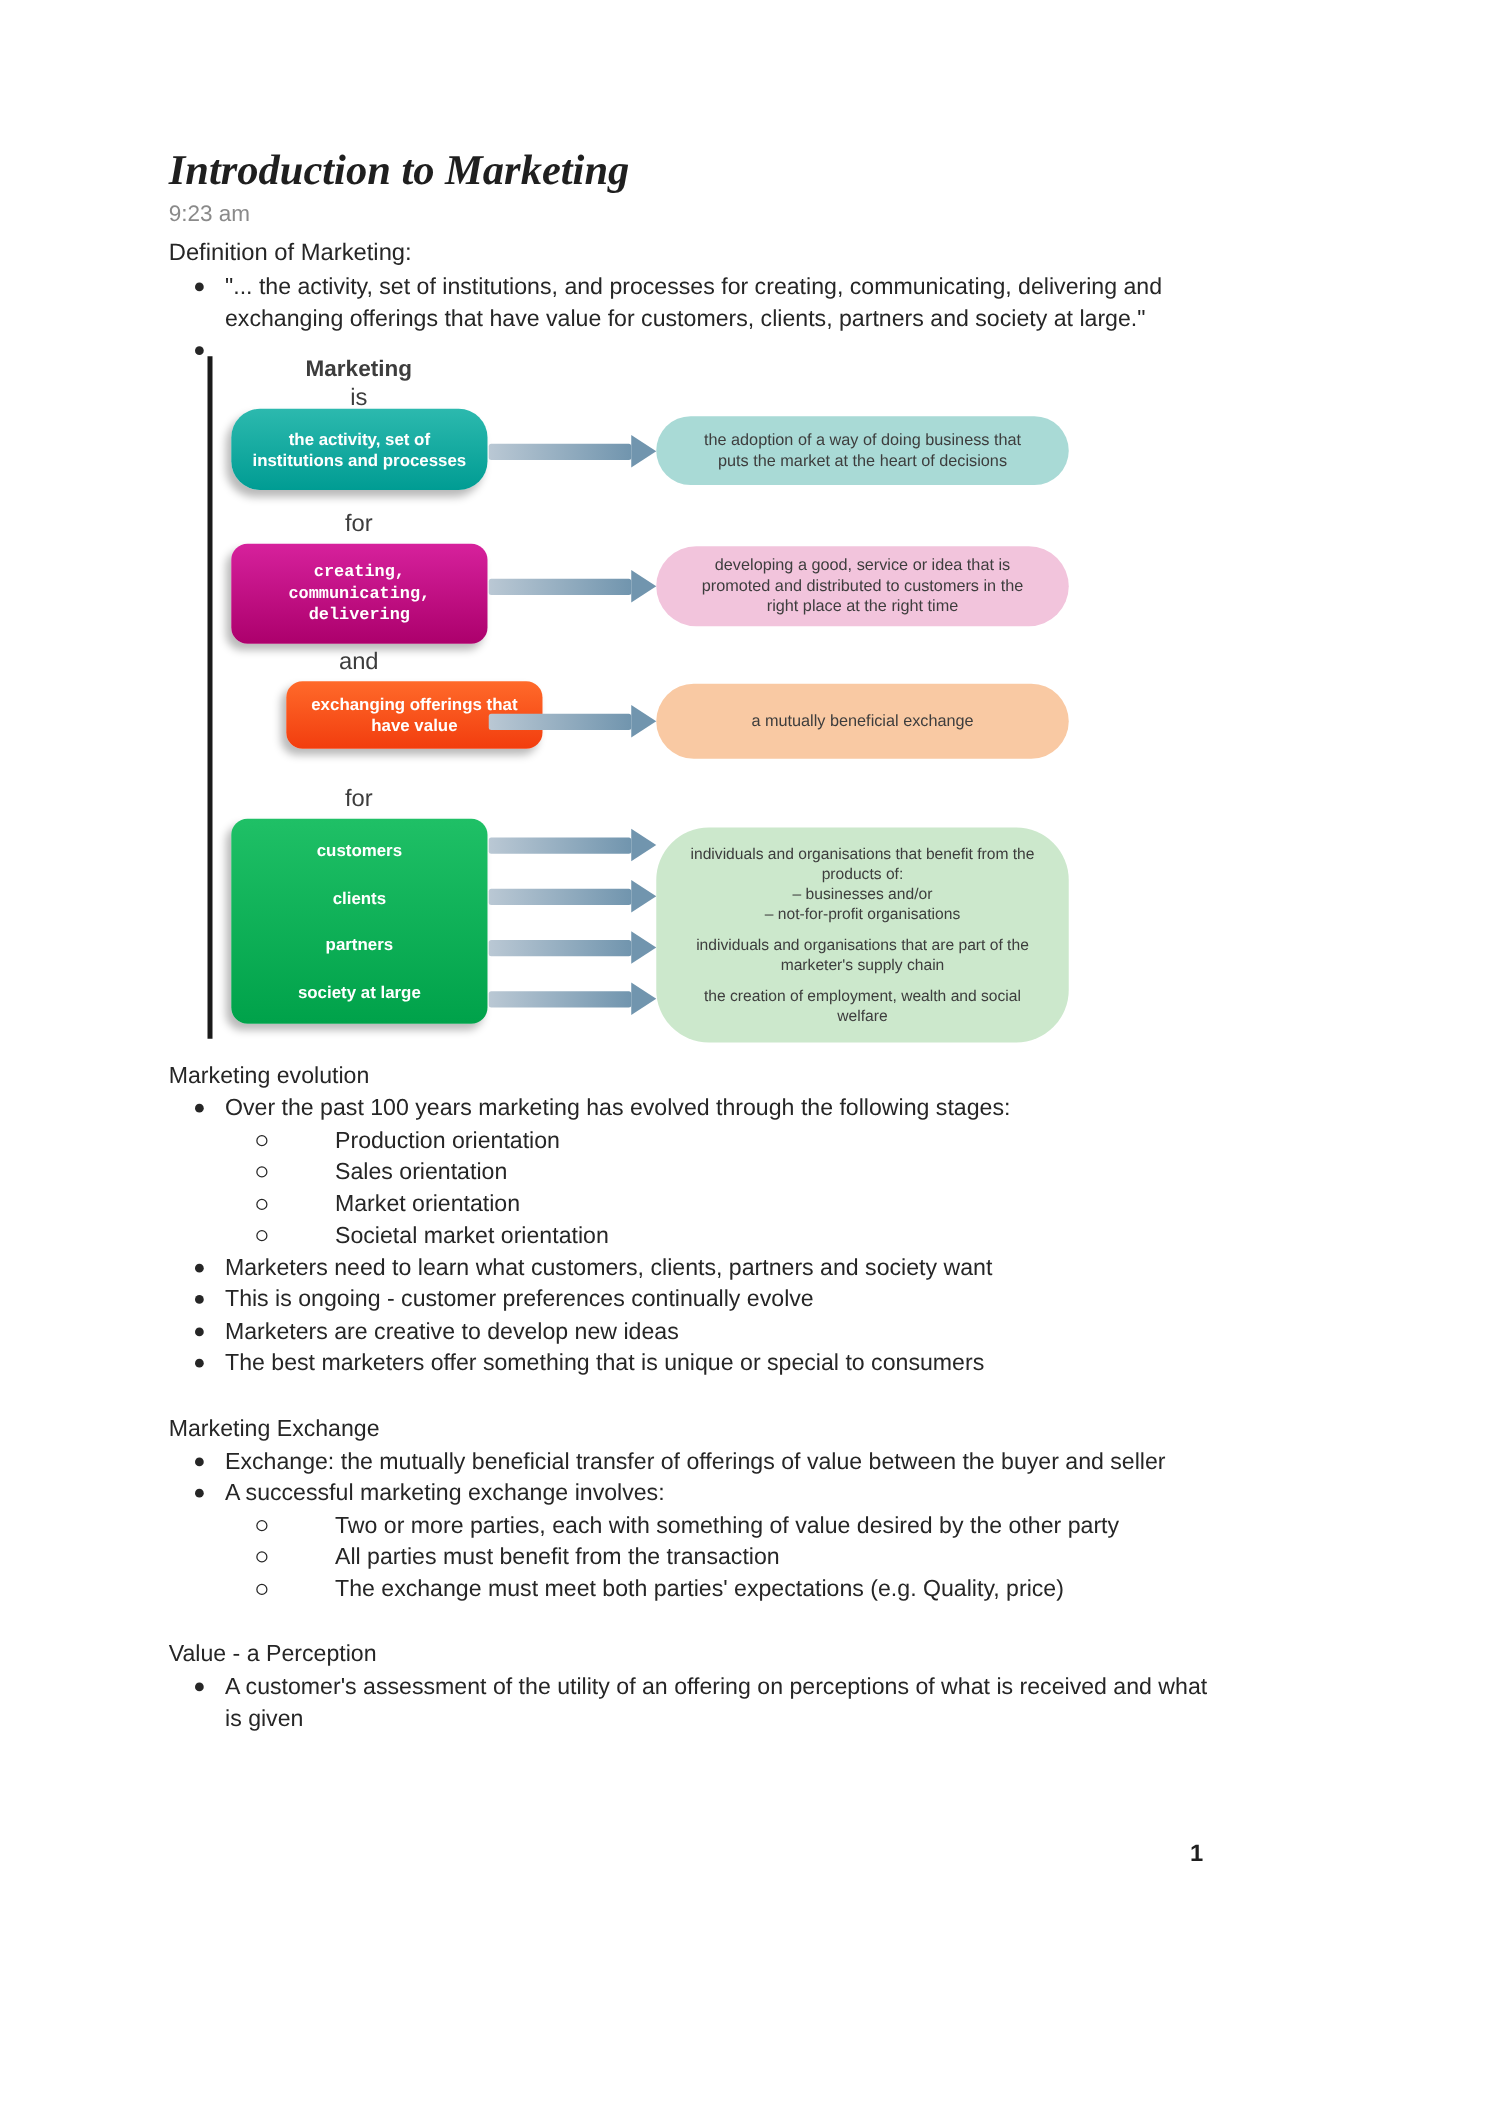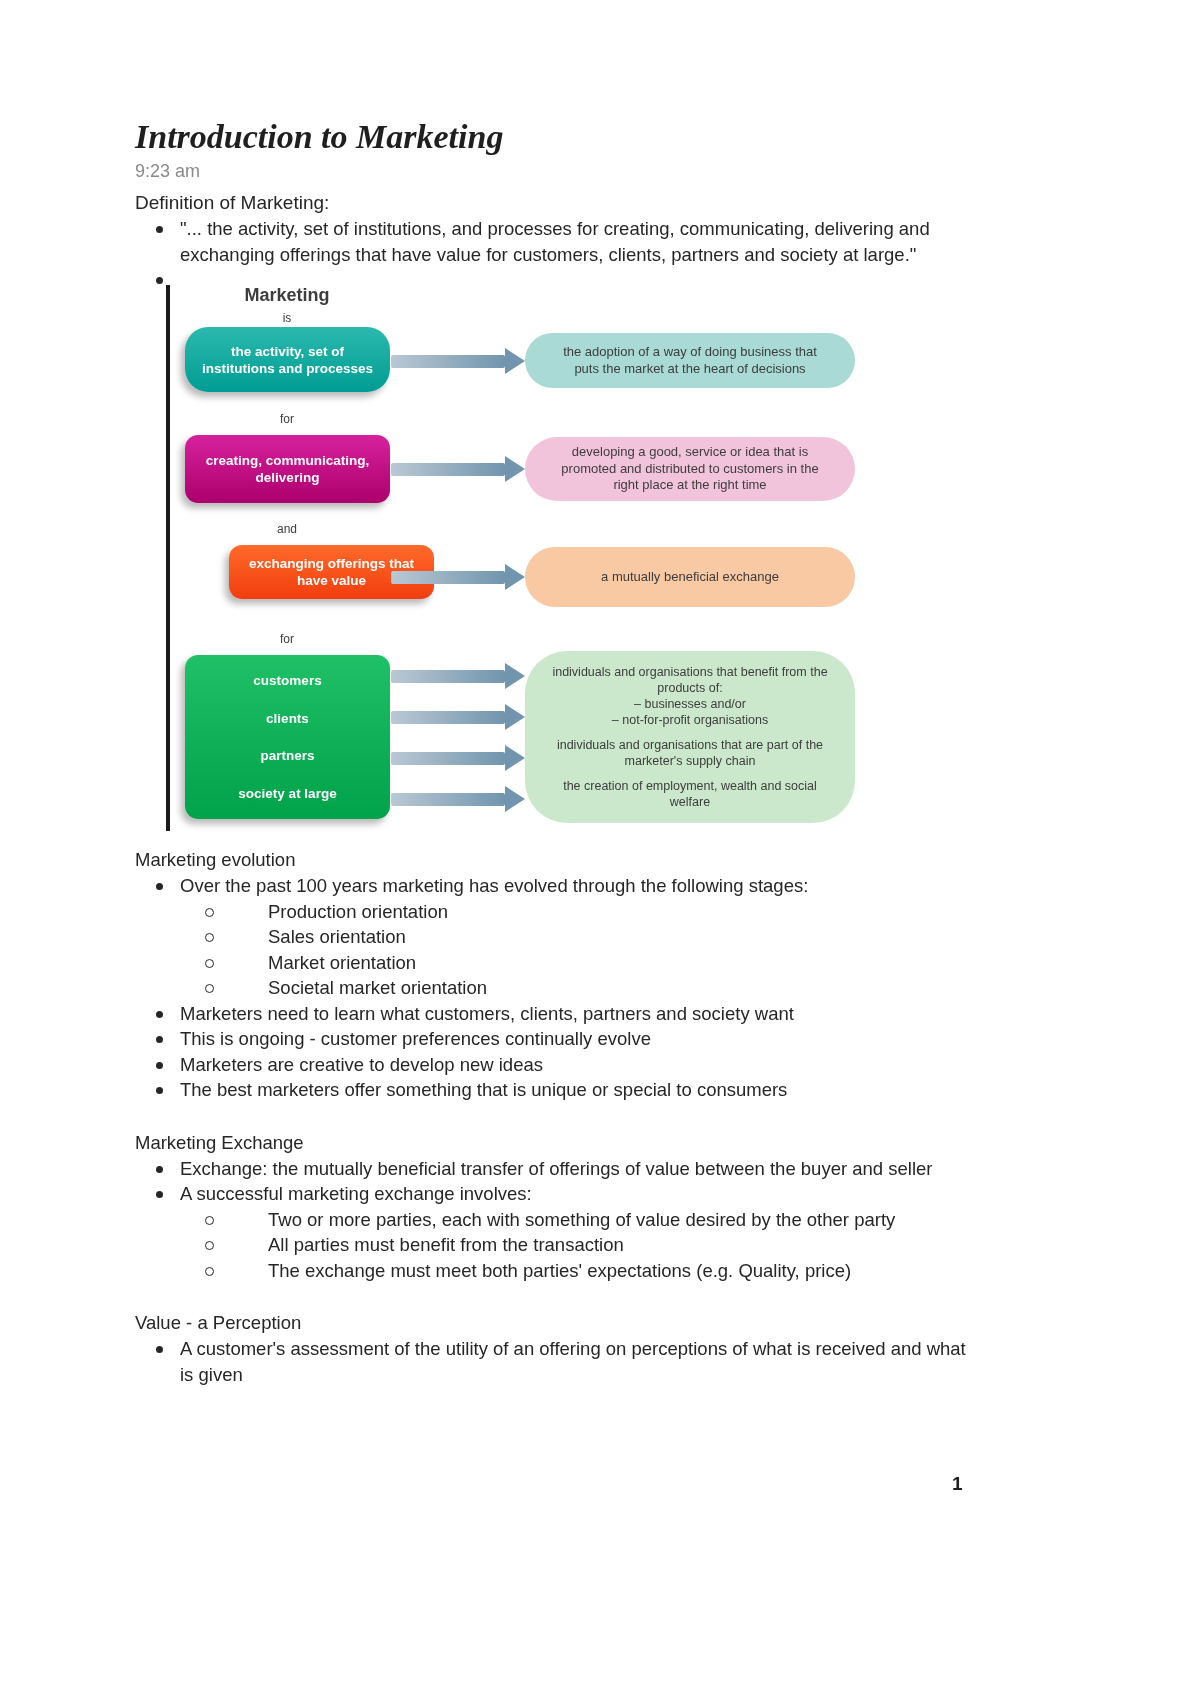--- a/index.html
+++ b/index.html
@@ -24,21 +24,21 @@
   .li2 { margin-left:70px; }
   .m2 { flex:0 0 63px; padding-top:9px; }
   .m2 .ring { display:block; width:9px; height:9px; border-radius:50%; border:1.5px solid #262626; background:transparent; }
   .txt { flex:1; max-width:800px; }
 
   
   .diagram { position:relative; width:700px; height:552px; margin-left:-14px; margin-top:16px; }
   .d-vline { position:absolute; left:0; top:2px; width:4px; height:546px; background:#1a1a1a; }
   .d-title { position:absolute; left:21px; top:0; width:200px; text-align:center;
              font-weight:bold; font-size:18px; color:#3d3d3d; }
-  .d-label { position:absolute; left:21px; width:200px; text-align:center; font-size:12px; color:#3d3d3d; }
+  .d-label { position:absolute; left:21px; width:200px; text-align:center; font-size:19px; color:#3d3d3d; }
 
   .dbox {
     position:absolute; left:19px; width:205px; border-radius:13px;
     color:#ffffff; font-weight:bold; font-size:13.5px; line-height:17px;
     display:flex; align-items:center; justify-content:center; text-align:center;
     padding:6px 16px; box-shadow:-4px 5px 7px rgba(0,0,0,0.28);
   }
   .dbox-teal    { background:linear-gradient(180deg,#2cb9ae 0%,#009c93 100%); }
   .dbox-magenta { background:linear-gradient(180deg,#d6219c 0%,#ac006c 100%); }
   .dbox-orange  { background:linear-gradient(180deg,#ff6a2a 0%,#f23d0e 100%); }
@@ -93,21 +93,21 @@
 
         <div class="dbox dbox-teal" style="top:44px; height:65px;border-radius:23px;">the activity, set of institutions and processes</div>
         <div class="arrow" style="top:65px;">
             <span class="shaft"></span>
             <span class="head"></span>
           </div>
         <div class="pill pill-teal" style="top:50px; height:55px;">the adoption of a way of doing business that puts the market at the heart of decisions</div>
 
         <div class="d-label" style="top:124px;">for</div>
 
-        <div class="dbox dbox-magenta" style="top:152px; height:68px;">creating, communicating, delivering</div>
+        <div class="dbox dbox-magenta" style="top:152px; height:80px;font-family:Liberation Mono, monospace;">creating, communicating, delivering</div>
         <div class="arrow" style="top:173px;">
             <span class="shaft"></span>
             <span class="head"></span>
           </div>
         <div class="pill pill-pink" style="top:154px; height:64px;">developing a good, service or idea that is promoted and distributed to customers in the right place at the right time</div>
 
         <div class="d-label" style="top:234px;">and</div>
 
         <div class="dbox dbox-orange" style="top:262px; height:54px;margin-left:44px;">exchanging offerings that have value</div>
         <div class="arrow" style="top:281px;">
@@ -134,21 +134,21 @@
           </div>
         <div class="arrow" style="top:462px;">
             <span class="shaft"></span>
             <span class="head"></span>
           </div>
         <div class="arrow" style="top:503px;">
             <span class="shaft"></span>
             <span class="head"></span>
           </div>
 
-        <div class="pill pill-green" style="top:368px; height:172px;">
+        <div class="pill pill-green" style="top:379px; height:172px;">
           <div>individuals and organisations that benefit from the products of:</div>
           <div>– businesses and/or</div>
           <div>– not-for-profit organisations</div>
           <div class="gp-gap">individuals and organisations that are part of the marketer's supply chain</div>
           <div class="gp-gap">the creation of employment, wealth and social welfare</div>
         </div>
       </div>
 
     </div>
 

